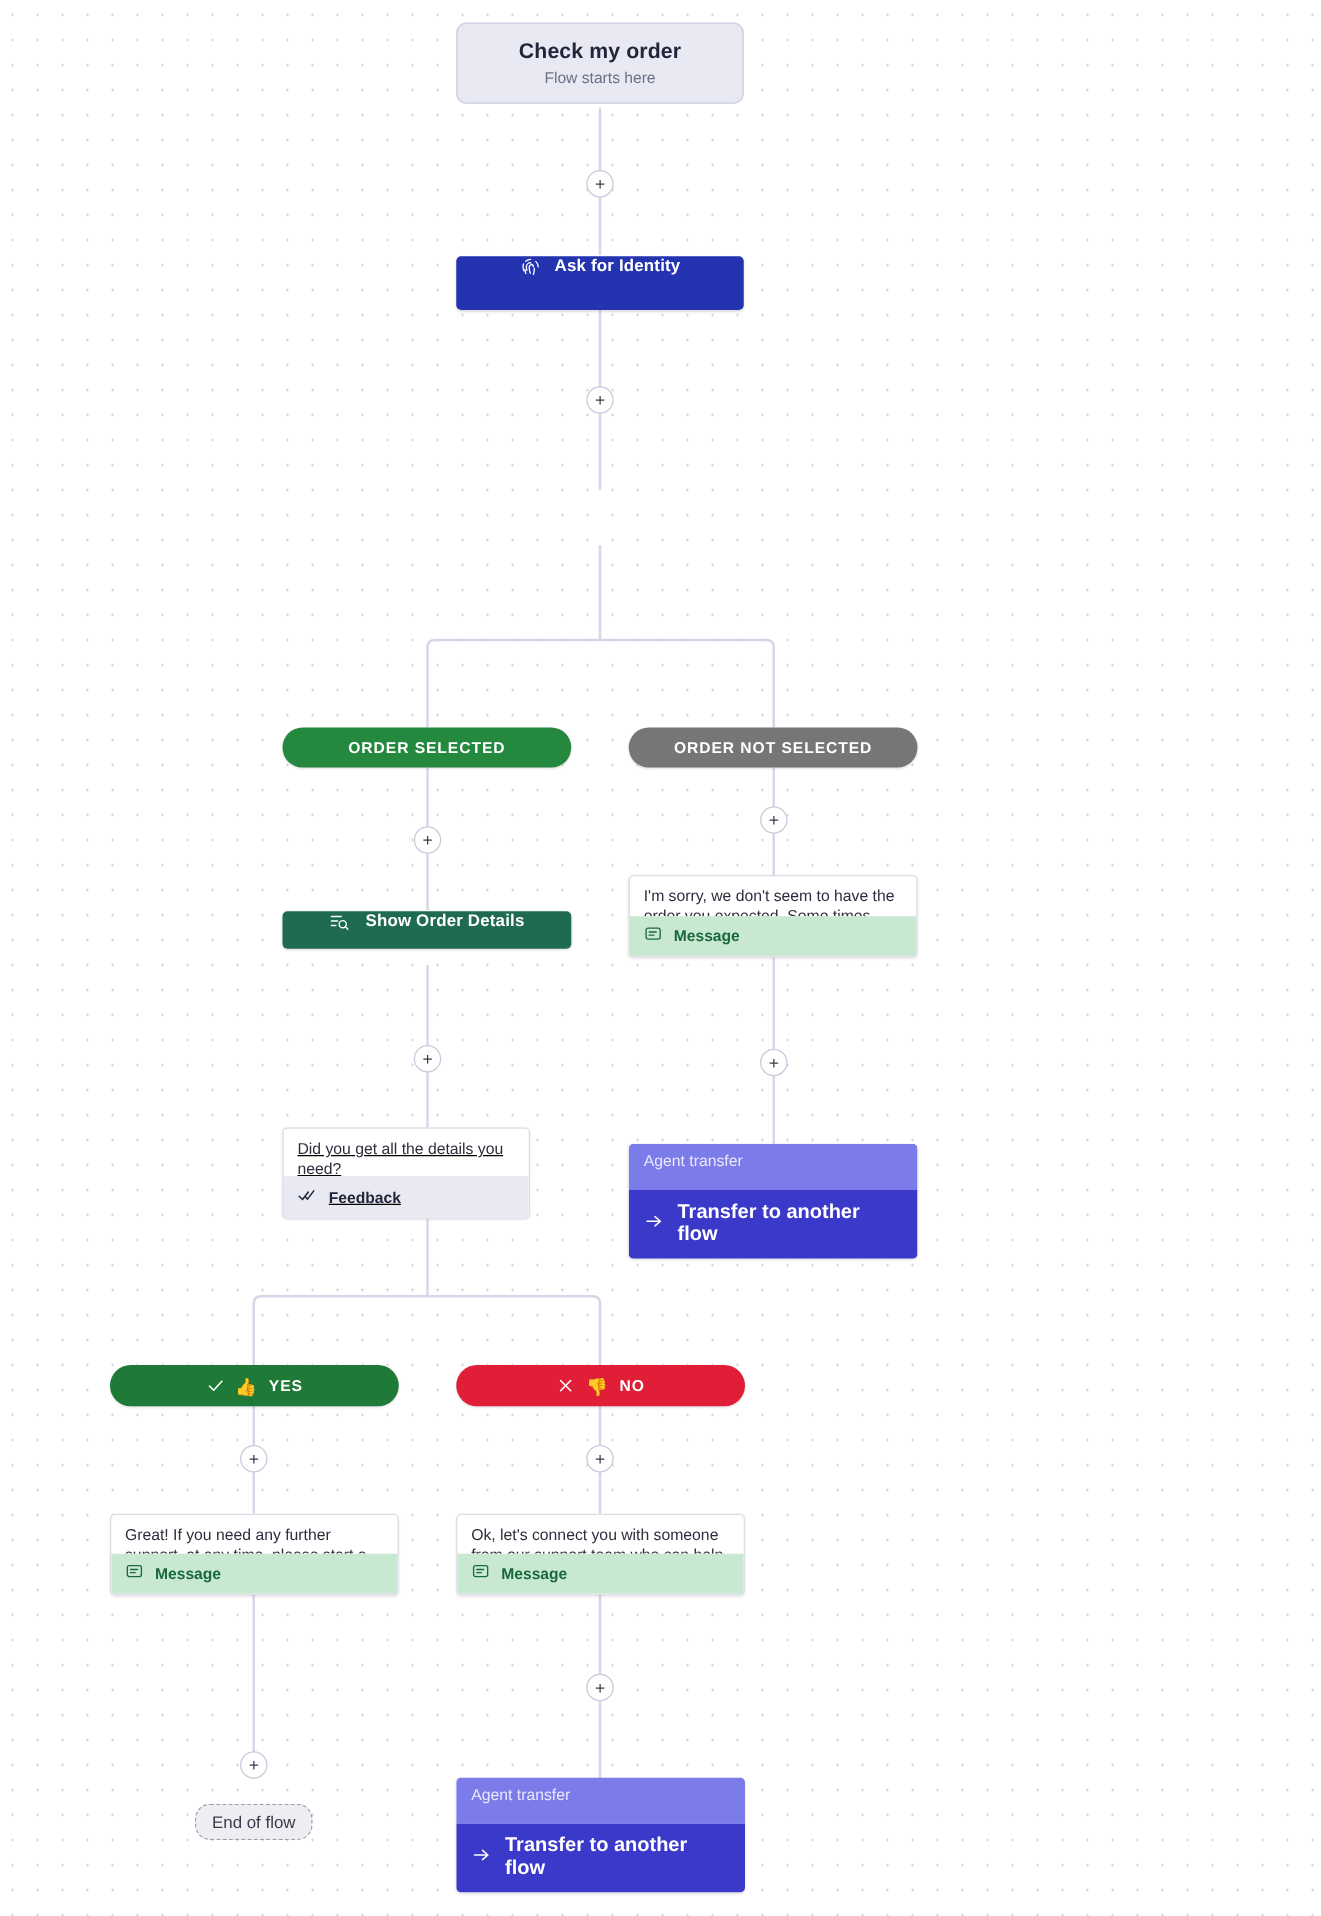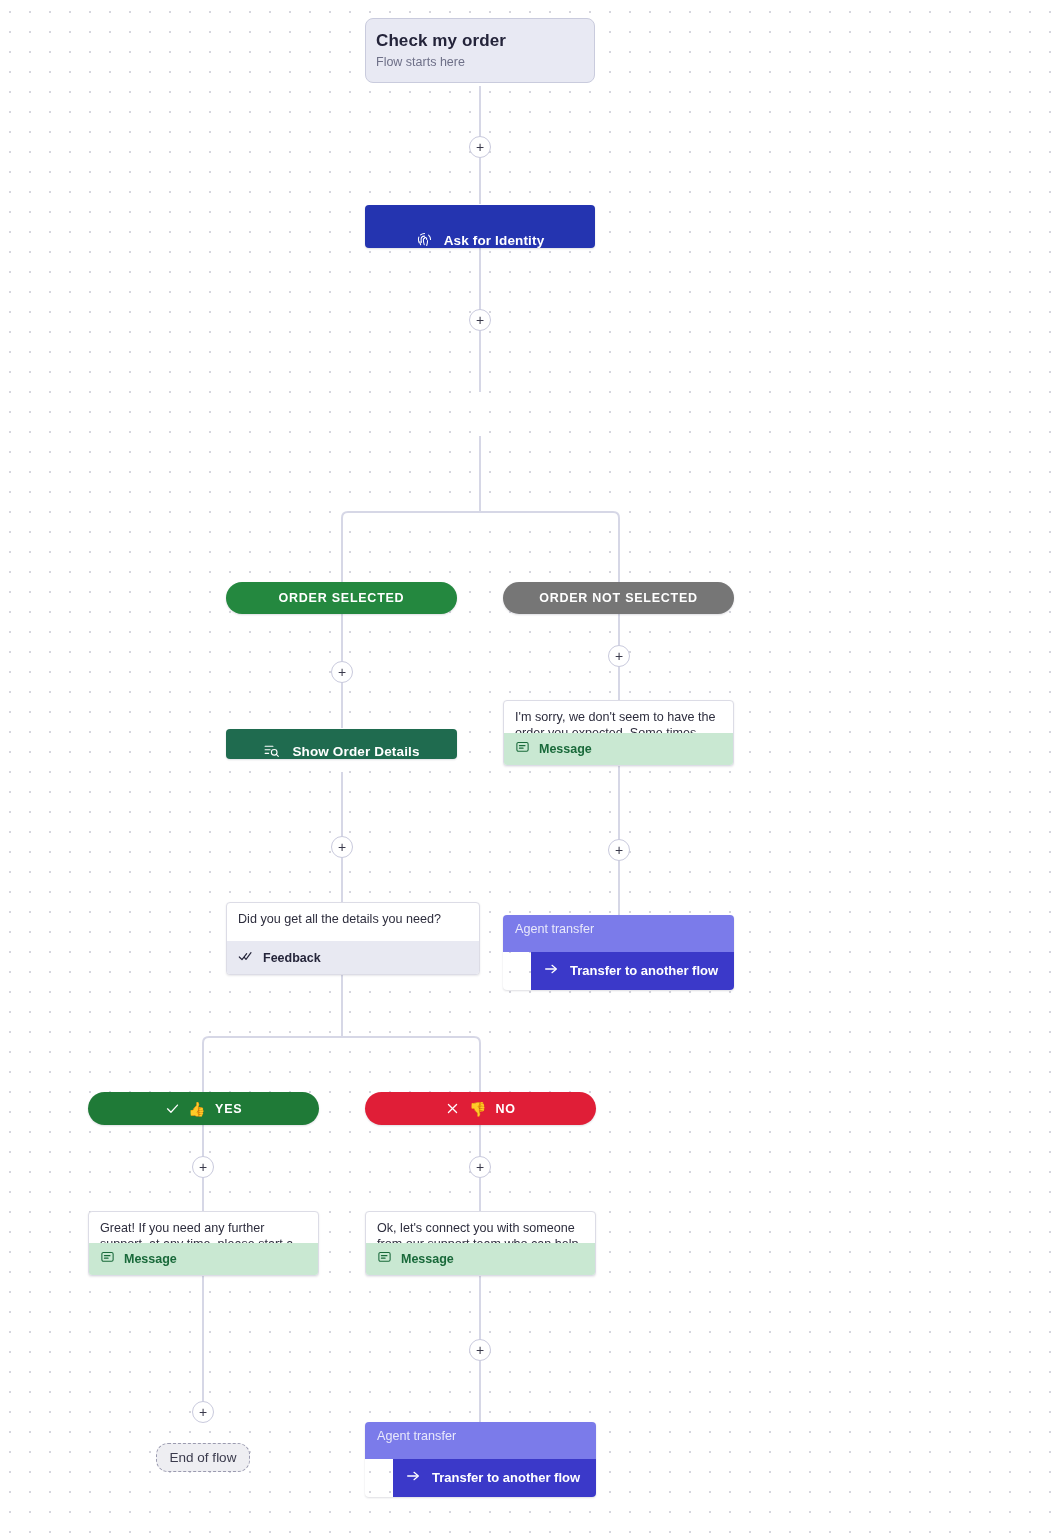--- a/index.html
+++ b/index.html
@@ -23,35 +23,35 @@
     background-position: 0px 2px;
   }
   #edges { position: absolute; left: 0; top: 0; width: 1057px; height: 1533px; }
   .node { position: absolute; }
 
   
   .start-node {
     background: #e8e9f3;
     border: 1px solid #c9cbdd;
     border-radius: 8px;
-    text-align: left;
+    text-align: center;
     padding: 12px 10px 13px;
   }
   .start-title {
     font-size: 17px; font-weight: bold; color: #24243a;
     letter-spacing: .1px;
   }
   .start-sub {
     font-size: 12.5px; color: #6e7088; margin-top: 4px;
   }
 
   
   .action-node {
     border-radius: 4px;
-    display: flex; align-items: flex-end; justify-content: center;
+    display: flex; align-items: flex-start; justify-content: center;
     gap: 11px;
     color: #ffffff;
     font-size: 13.5px;
     font-weight: bold;
     letter-spacing: .15px;
     box-shadow: 0 1px 2px rgba(20,20,50,.14);
   }
   .action-node .ico { display: flex; align-items: center; }
 
   
@@ -102,24 +102,23 @@
   }
   .transfer-head {
     background: #7b7bea;
     color: #e8e8fb;
     font-size: 12.6px;
     padding: 7px 12px 16px;
   }
   .transfer-foot {
     background: #3b39c9;
     color: #ffffff;
-    font-size: 13px; font-weight: bold;
+    font-size: 16px; font-weight: bold;
     display: flex; align-items: center; gap: 11px;
     padding: 9px 12px 10px;
-    margin-left: 28px;
   }
 
   
   .end-node {
     background: #eeeef2;
     border: 1px dashed #9b9bb0;
     border-radius: 12px;
     color: #3a3a4c;
     font-size: 13.5px;
     display: flex; align-items: center; justify-content: center;
@@ -228,21 +227,21 @@
         <svg width="15" height="15" viewBox="0 0 24 24" fill="none" stroke="#19693a" stroke-width="1.7" stroke-linecap="round">
           <rect x="3" y="4" width="18" height="14" rx="2.5"></rect>
           <path d="M7 9h9"></path>
           <path d="M7 13h6"></path>
         </svg>
       </span>
       <span>Message</span>
     </div>
   </div>
 
-  <div class="node card-node" style="left:226px; top:902px; width:254px; height:73px;">
+  <div class="node card-node" style="left:226px; top:902px; width:198px; height:73px;text-decoration:underline;">
     <div class="card-body">Did you get all the details you need?</div>
     <div class="card-foot fb">
       <span>
         <svg width="16" height="16" viewBox="0 0 24 24" fill="none" stroke="#25253a" stroke-width="1.8" stroke-linecap="round" stroke-linejoin="round">
           <path d="M2 13.5 6 17.5 13 8.5"></path>
           <path d="M9.5 14 12 17 19.5 7"></path>
         </svg>
       </span>
       <span>Feedback</span>
     </div>

